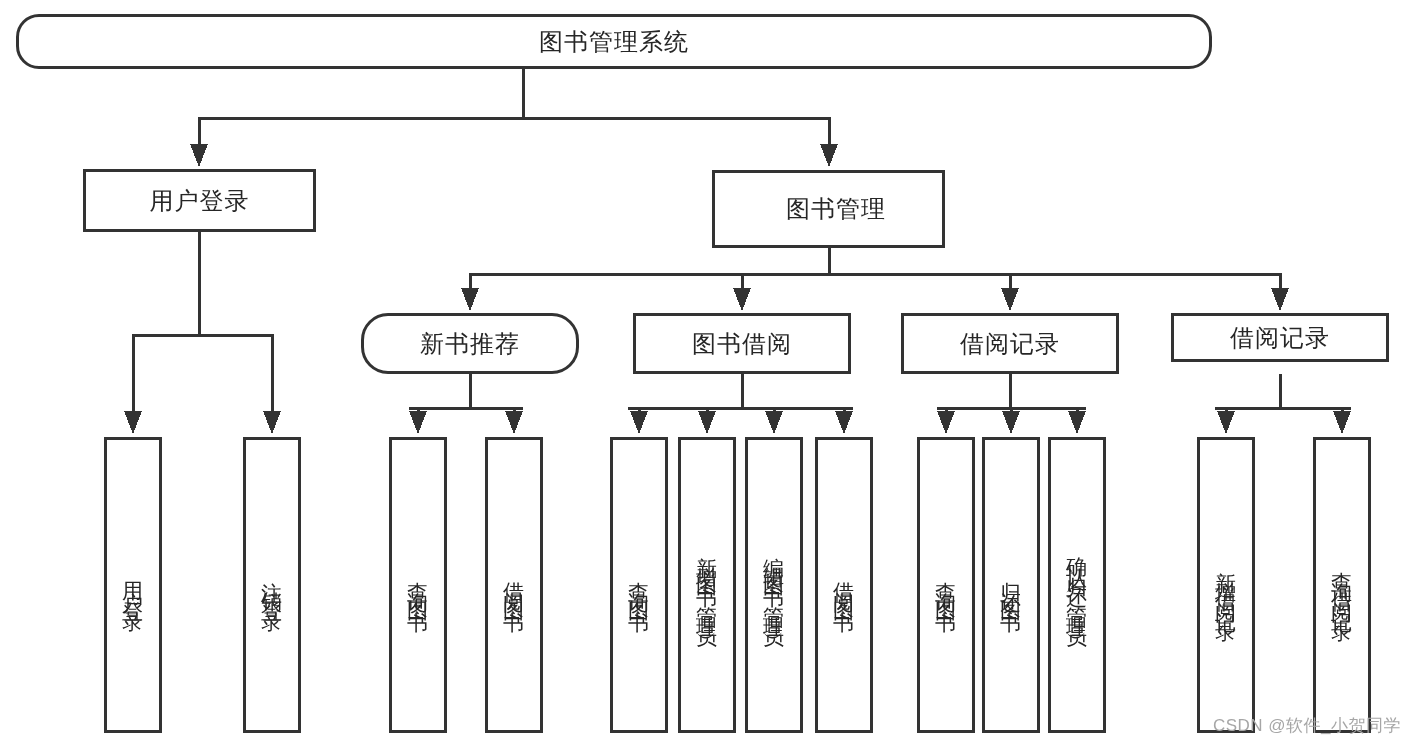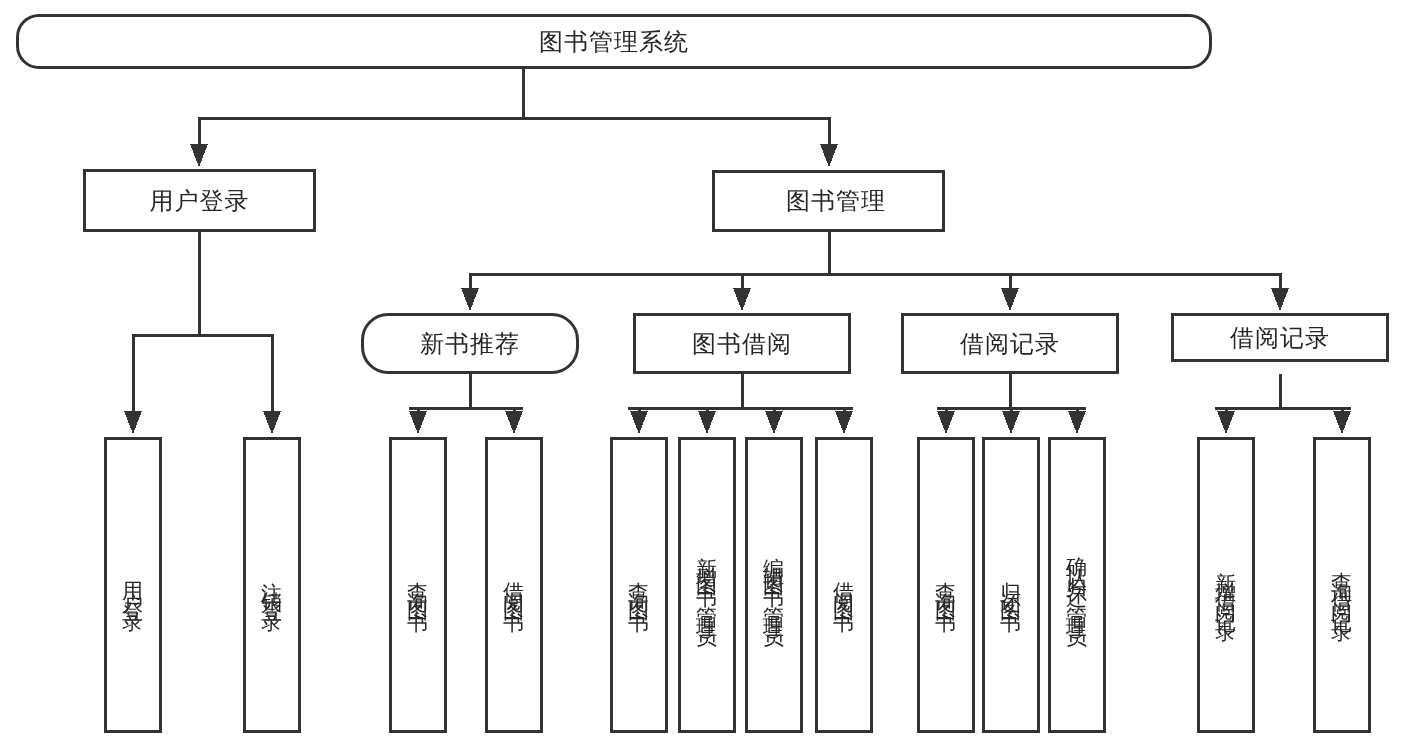--- a/index.html
+++ b/index.html
@@ -99,21 +99,21 @@
       <line x1="1226" y1="408" x2="1226" y2="414"></line>
       <polygon points="1217,411 1235,411 1226,434"></polygon>
       <line x1="1342" y1="408" x2="1342" y2="414"></line>
       <polygon points="1333,411 1351,411 1342,434"></polygon>
     </g>
   </svg>
 
   <div class="node h" style="left:16px;top:14px;width:1196px;height:55px;border-radius:23px;">图书管理系统</div>
 
   <div class="node h" style="left:83px;top:169px;width:233px;height:63px;">用户登录</div>
-  <div class="node h" style="left:712px;top:170px;width:233px;height:62px;padding-left:15px;">图书管理</div>
+  <div class="node h" style="left:712px;top:170px;width:233px;height:78px;padding-left:15px;">图书管理</div>
 
   <div class="node h" style="left:361px;top:313px;width:218px;height:61px;border-radius:27px;">新书推荐</div>
   <div class="node h" style="left:633px;top:313px;width:218px;height:61px;">图书借阅</div>
   <div class="node h" style="left:901px;top:313px;width:218px;height:61px;">借阅记录</div>
   <div class="node h" style="left:1171px;top:313px;width:218px;height:49px;">借阅记录</div>
 
   <div class="node v" style="left:104px;top:437px;width:58px;height:296px;">用户登录</div>
   <div class="node v" style="left:243px;top:437px;width:58px;height:296px;">注销登录</div>
 
   <div class="node v" style="left:389px;top:437px;width:58px;height:296px;">查询图书</div>
@@ -124,14 +124,15 @@
   <div class="node v" style="left:745px;top:437px;width:58px;height:296px;">编辑图书（管理员）</div>
   <div class="node v" style="left:815px;top:437px;width:58px;height:296px;">借阅图书</div>
 
   <div class="node v" style="left:917px;top:437px;width:58px;height:296px;">查询图书</div>
   <div class="node v" style="left:982px;top:437px;width:58px;height:296px;">归还图书</div>
   <div class="node v" style="left:1048px;top:437px;width:58px;height:296px;">确认归还（管理员）</div>
 
   <div class="node v" style="left:1197px;top:437px;width:58px;height:296px;">新增借阅记录</div>
   <div class="node v" style="left:1313px;top:437px;width:58px;height:296px;">查询借阅记录</div>
 
+  <div class="watermark">CSDN @软件_小贺同学</div>
 
 </div>
 
 </body></html>

